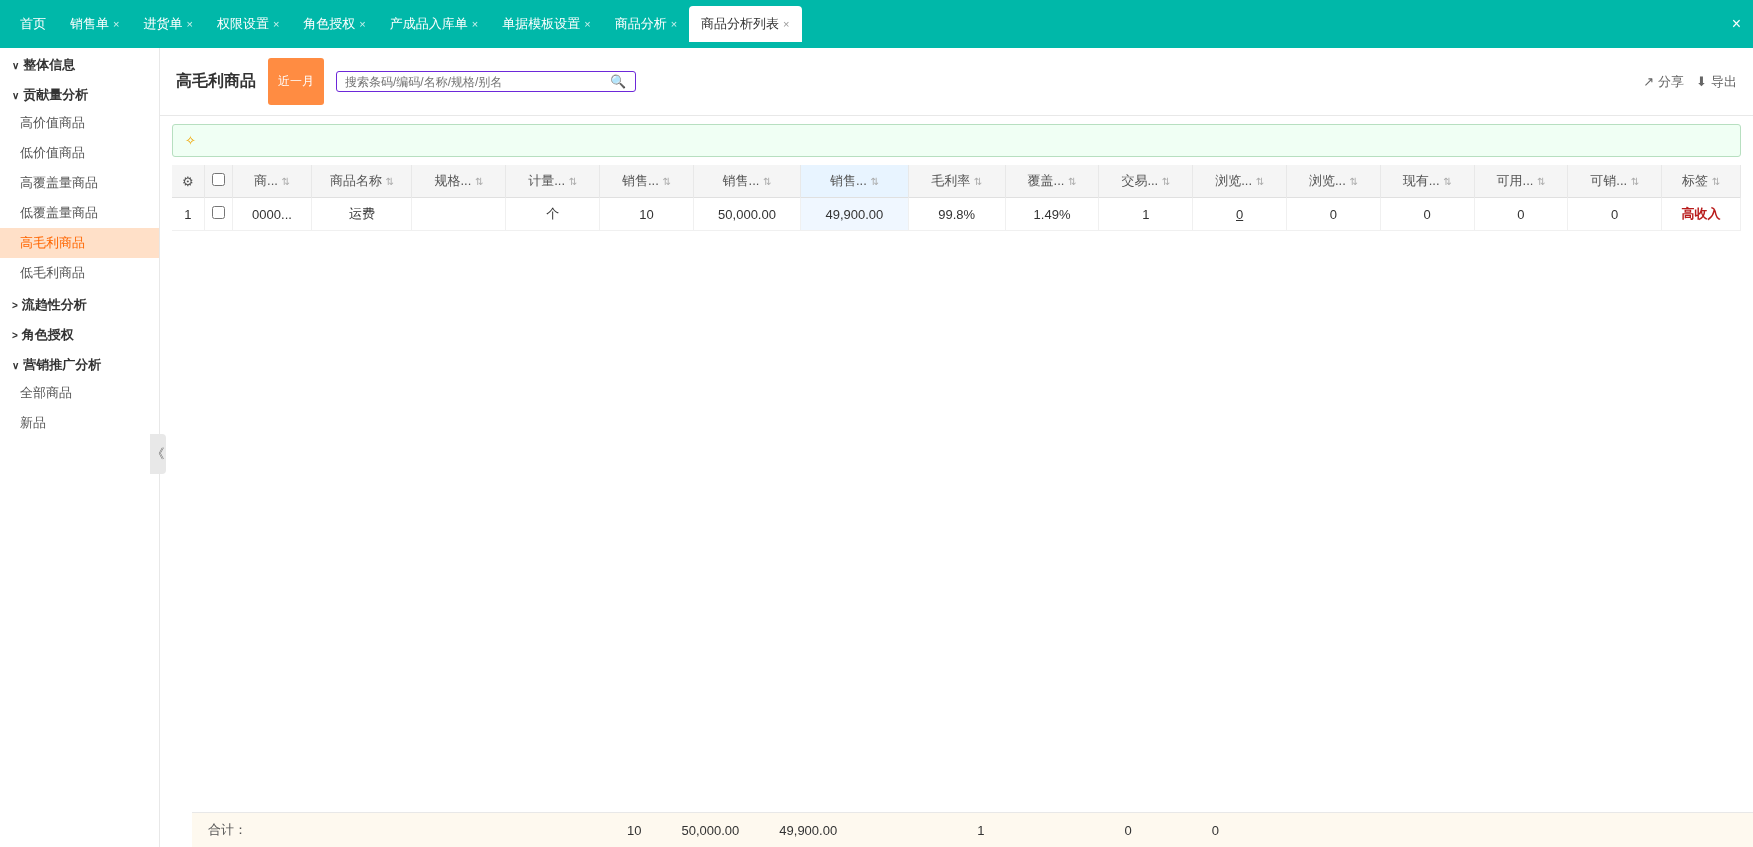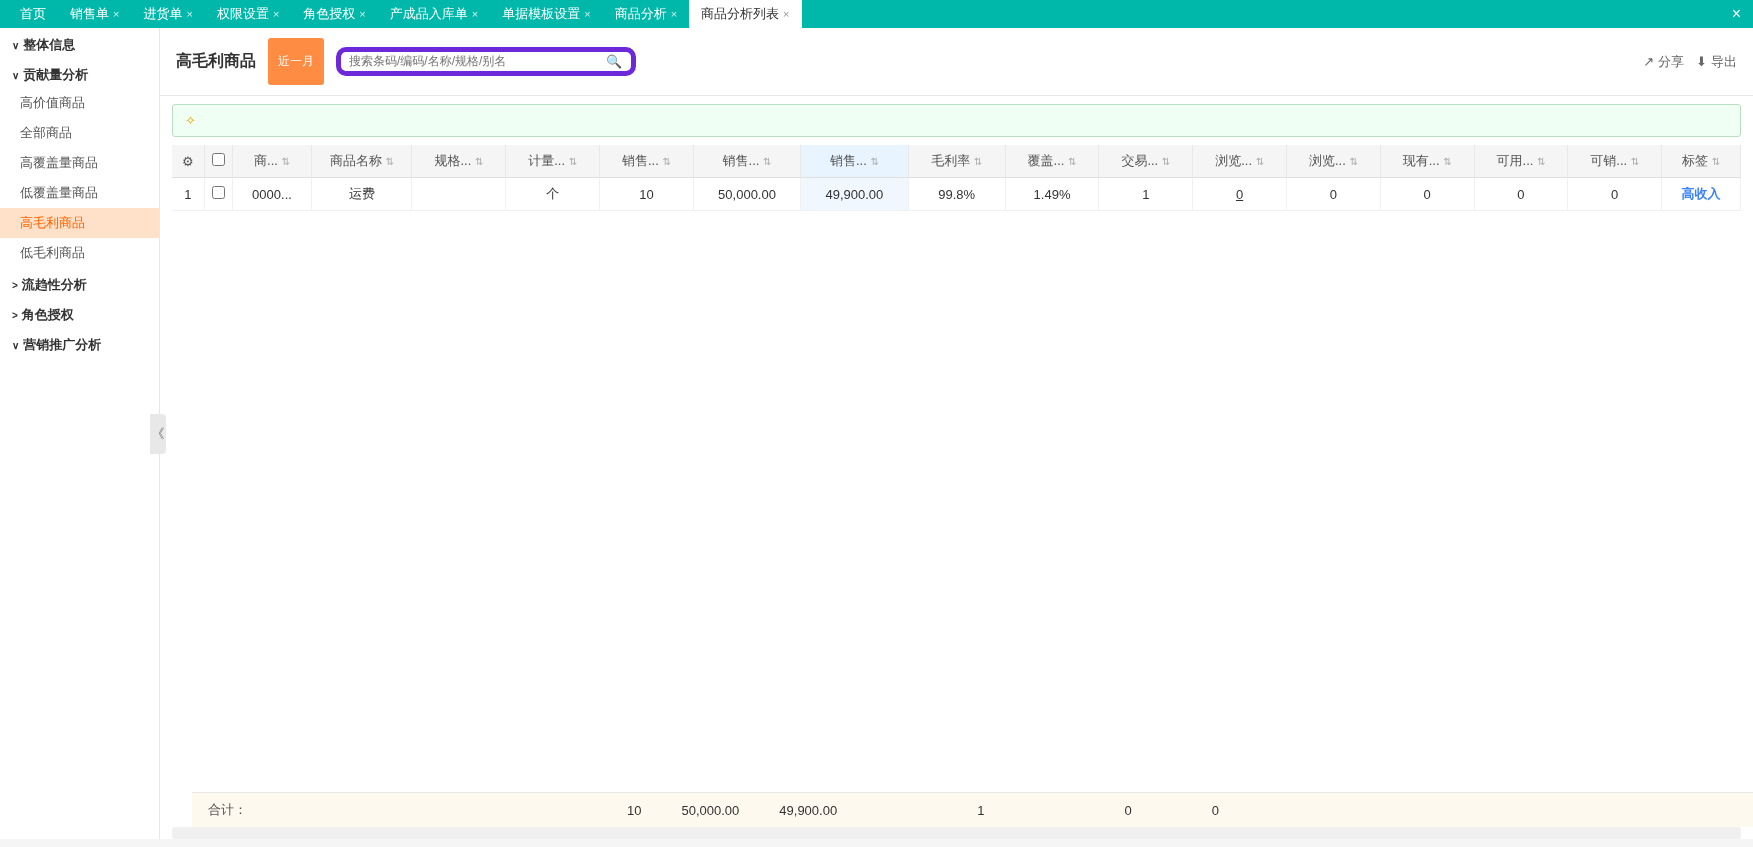--- a/index.html
+++ b/index.html
@@ -1,21 +1,21 @@
 <!DOCTYPE html>
 <html><head>
   <meta charset="utf-8">
   <style>
     * { box-sizing: border-box; margin: 0; padding: 0; font-family: 'Microsoft YaHei', Arial, sans-serif; font-size: 13px; }
     body { background: #f5f5f5; overflow: hidden; width: 1753px; height: 847px; }
 
     
     .top-nav {
       background: #00b8a9;
-      height: 28px;
+      height: 48px;
       display: flex;
       align-items: center;
       padding: 0 8px;
       color: white;
       flex-shrink: 0;
       position: relative;
     }
     .top-nav .nav-item {
       padding: 0 12px;
       height: 36px;
@@ -131,23 +131,23 @@
       background: #ff8c42;
       color: white;
       border: none;
       border-radius: 3px;
       padding: 15px 10px;
       cursor: pointer;
       font-size: 12px;
     }
     .search-box {
       display: flex;
-      align-items: flex-start;
-      border: 5px solid #6d28d9;
-      border-radius: 10px;
+      align-items: center;
+      border: 1px solid #6d28d9;
+      border-radius: 3px;
       padding: 2px 8px;
       flex: 1;
       max-width: 300px;
     }
     .search-box input {
       border: none;
       outline: none;
       font-size: 12px;
       flex: 1;
       color: #999;
@@ -214,21 +214,21 @@
     }
     thead th .sort-icon { color: #aaa; font-size: 10px; }
     tbody tr { border-bottom: 1px solid #f0f0f0; }
     tbody td {
       padding: 7px 6px;
       text-align: center;
       color: #333;
       border-right: 1px solid #f0f0f0;
       white-space: nowrap;
     }
-    .tag-high { color: #3b82f6; font-weight: bold; }
+    .tag-high { color: #b91c1c; font-weight: bold; }
 
     
     .table-footer {
       background: #fef9ef;
       border-top: 1px solid #e8e8e8;
       padding: 8px 16px;
       display: flex;
       align-items: center;
       gap: 20px;
       font-size: 12px;
@@ -307,21 +307,21 @@
 
       <div class="sidebar-section-header">
         <span class="arrow">∨</span>
         <span>贡献量分析</span>
       </div>
       <div>
         <div class="sidebar-item">
           <span>高价值商品</span>
         </div>
         <div class="sidebar-item">
-          <span>全部商品</span>
+          <span>低价值商品</span>
         </div>
         <div class="sidebar-item">
           <span>高覆盖量商品</span>
         </div>
         <div class="sidebar-item">
           <span>低覆盖量商品</span>
         </div>
         <div class="sidebar-item active">
           <span>高毛利商品</span>
         </div>
@@ -336,20 +336,28 @@
       </div>
 
       <div class="sidebar-section-header">
         <span class="arrow">&gt;</span>
         <span>角色授权</span>
       </div>
 
       <div class="sidebar-section-header">
         <span class="arrow">∨</span>
         <span>营销推广分析</span>
+      </div>
+      <div>
+        <div class="sidebar-item">
+          <span>全部商品</span>
+        </div>
+        <div class="sidebar-item">
+          <span>新品</span>
+        </div>
       </div>
     </div>
     <div class="sidebar-collapse-btn">
       <span>《</span>
     </div>
   </div>
 
   <div class="content-area">
 
     <div class="content-header">

